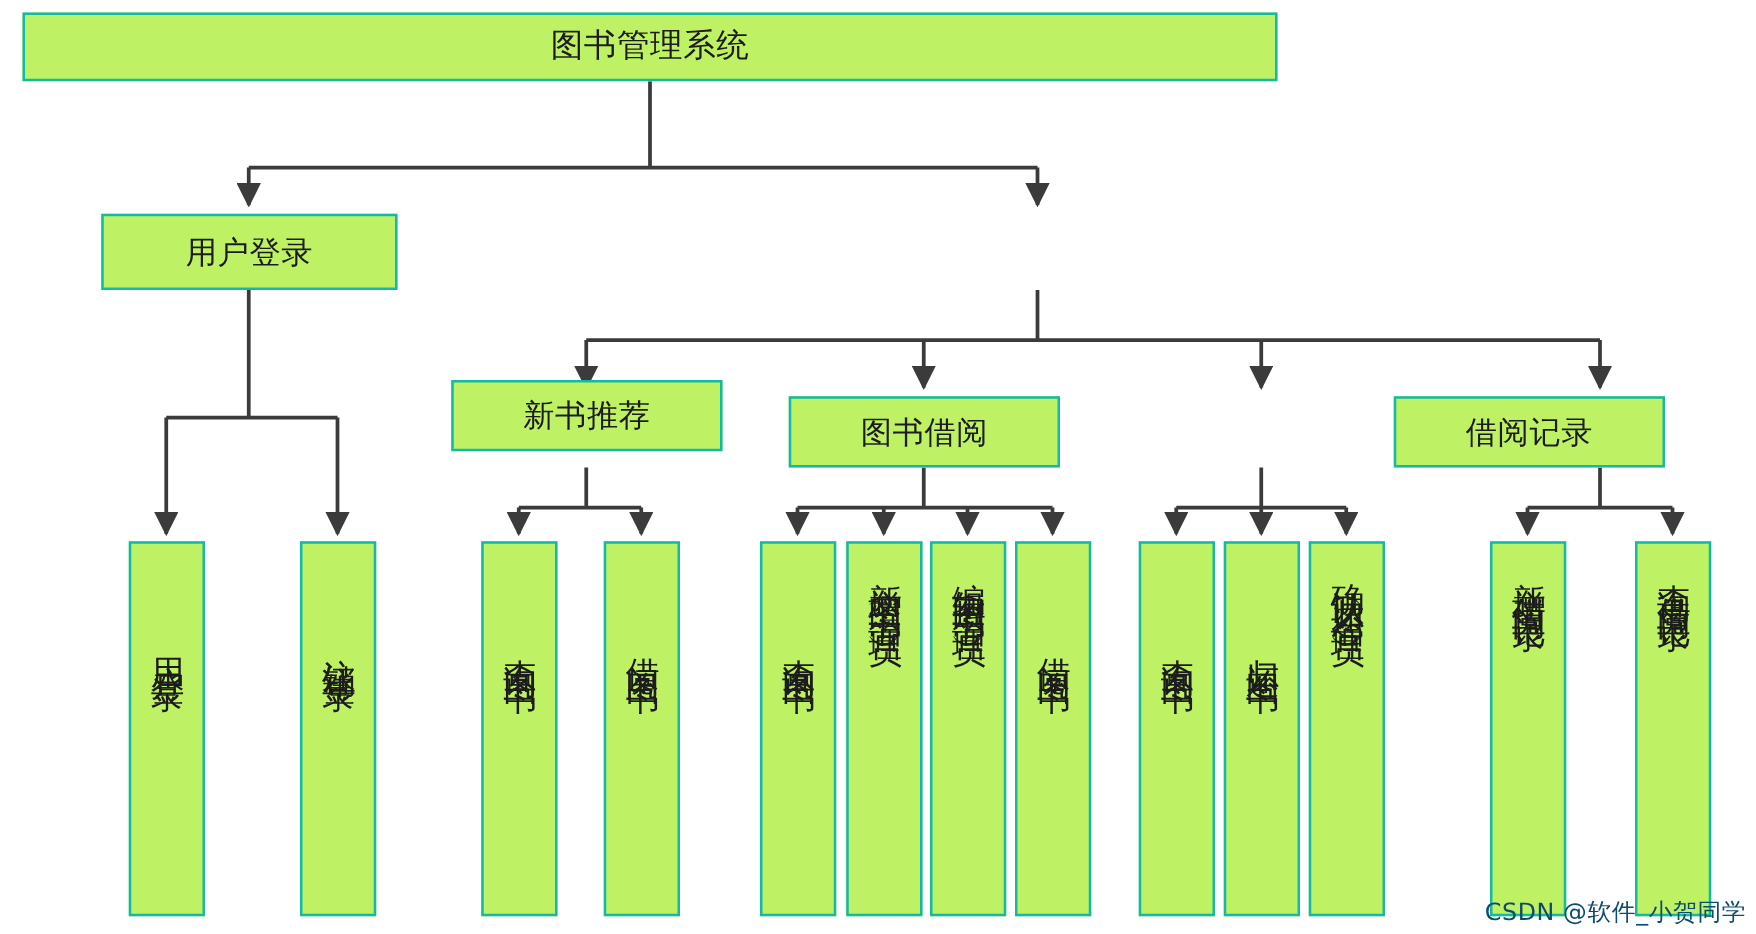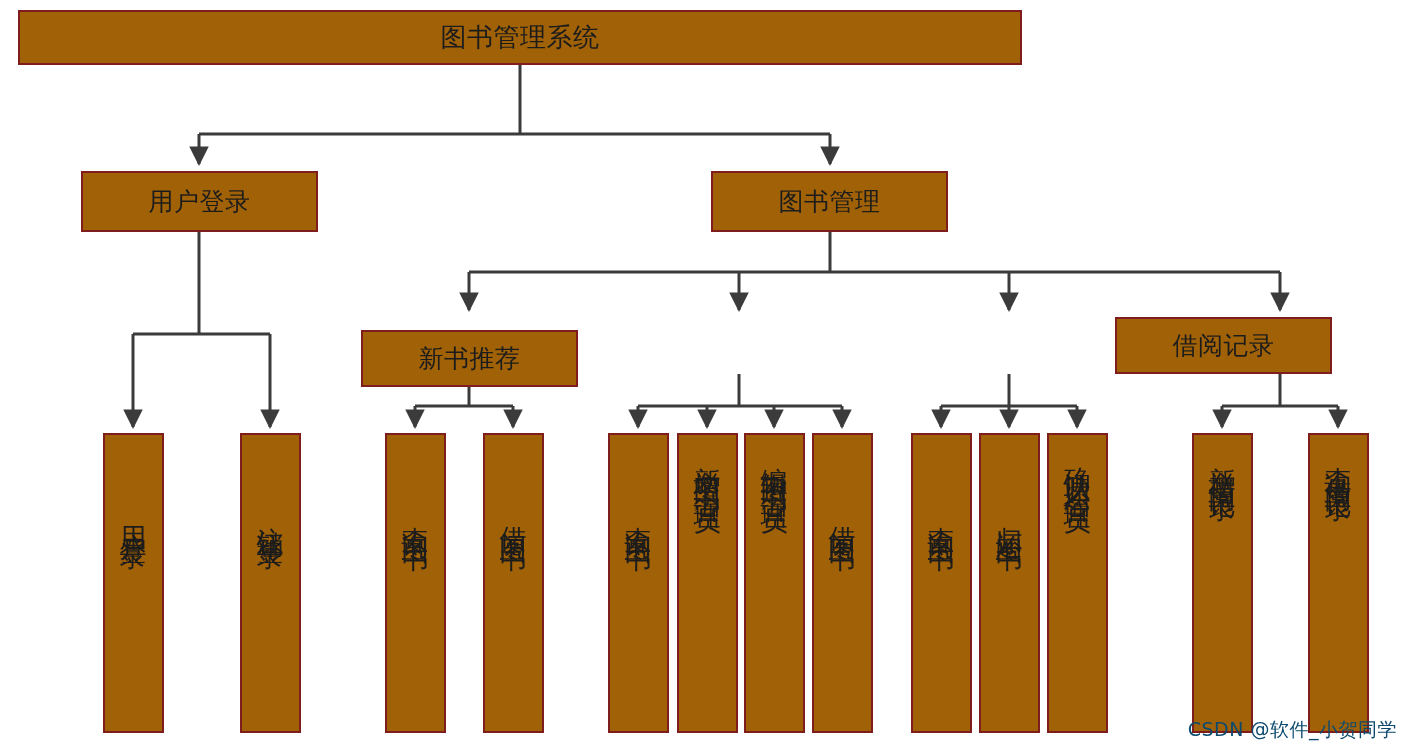--- a/index.html
+++ b/index.html
@@ -9,22 +9,22 @@
     background:#ffffff;
     font-family:"DejaVu Sans","Liberation Sans",sans-serif;
     overflow:hidden;
   }
   #diagram{position:relative;width:1405px;height:747px;}
   #wires{position:absolute;left:0;top:0;width:1405px;height:747px;}
 
   .node{
     position:absolute;
     box-sizing:border-box;
-    background:#a16207;
-    border:2px solid #7f1d1d;
+    background:#bef264;
+    border:2px solid #14b8a6;
     display:flex;
     align-items:center;
     justify-content:center;
     color:#1c1c1c;
   }
   .node .lbl{
     display:block;
     text-align:center;
     line-height:1.18;
     letter-spacing:0.5px;
@@ -123,26 +123,26 @@
     </g>
   </svg>
 
   <div class="node h-node" id="node-root" style="left:18px;top:10px;width:1004px;height:55px;">
     <span class="lbl">图书管理系统</span>
   </div>
 
   <div class="node h-node" style="left:81px;top:171px;width:237px;height:61px;">
     <span class="lbl">用户登录</span>
   </div>
-  <div class="node h-node" style="left:711px;top:171px;width:237px;height:61px;">
-    <span class="lbl">图书管理</span>
+
+  <div class="node h-node" style="left:361px;top:304px;width:217px;height:57px;">
+    <span class="lbl">新书推荐</span>
   </div>
-
-  <div class="node h-node" style="left:361px;top:330px;width:217px;height:57px;">
-    <span class="lbl">新书推荐</span>
+  <div class="node h-node" style="left:631px;top:317px;width:217px;height:57px;">
+    <span class="lbl">图书借阅</span>
   </div>
   <div class="node h-node" style="left:1115px;top:317px;width:217px;height:57px;">
     <span class="lbl">借阅记录</span>
   </div>
 
   <div class="node v-node mid" style="left:103px;top:433px;width:61px;height:300px;">
     <span class="lbl">用户登录</span>
   </div>
   <div class="node v-node mid" style="left:240px;top:433px;width:61px;height:300px;">
     <span class="lbl">注销登录</span>

